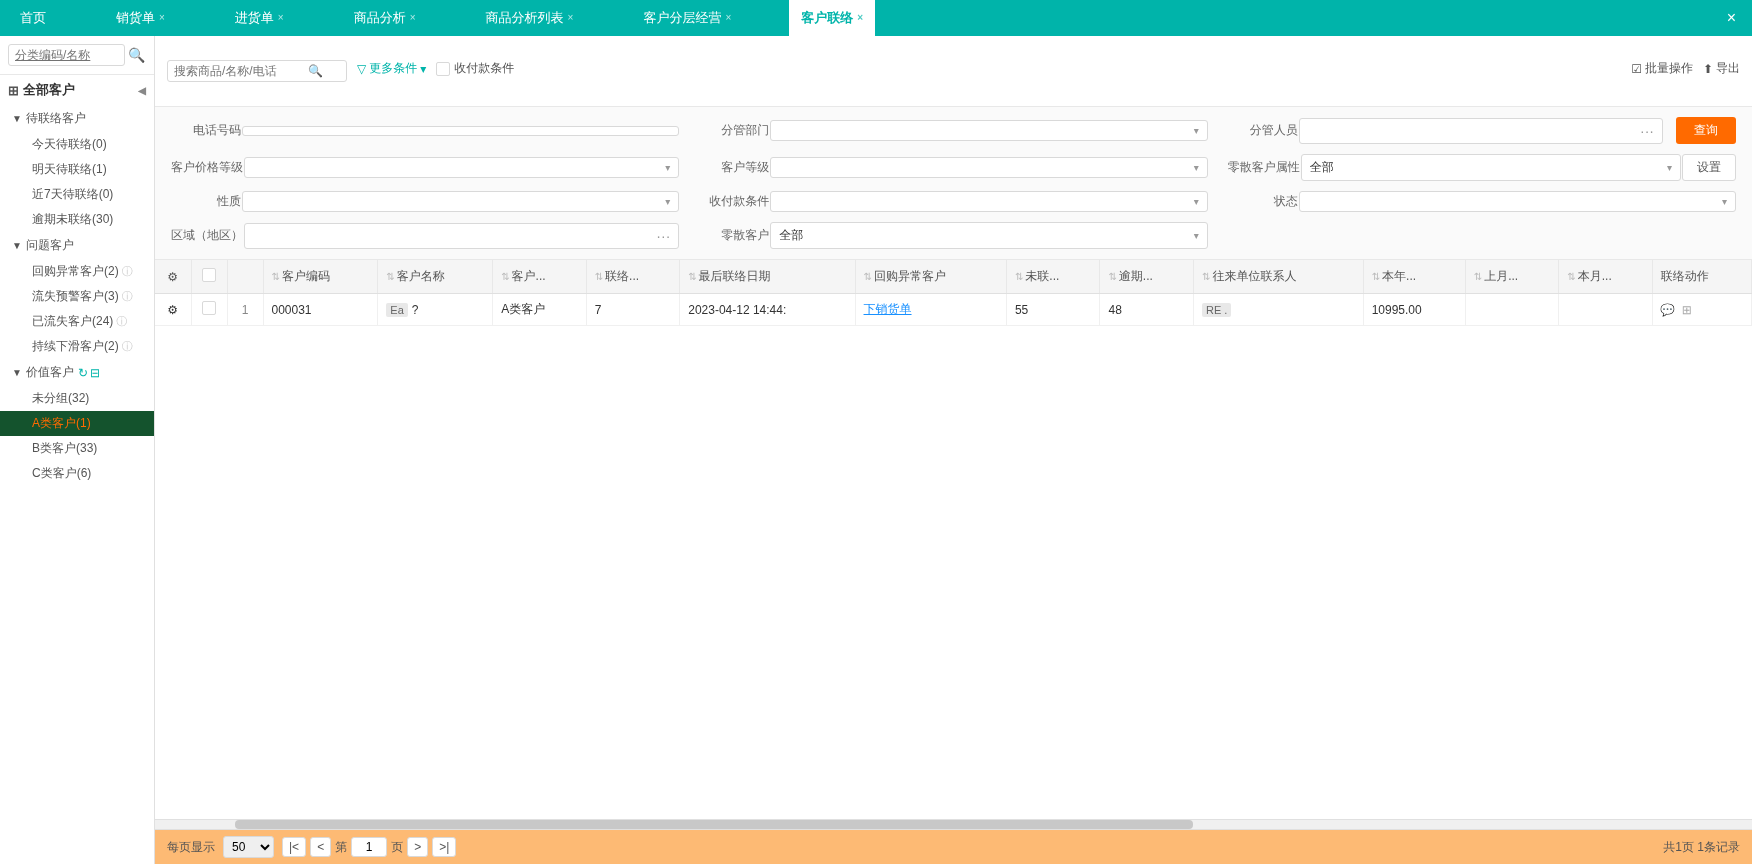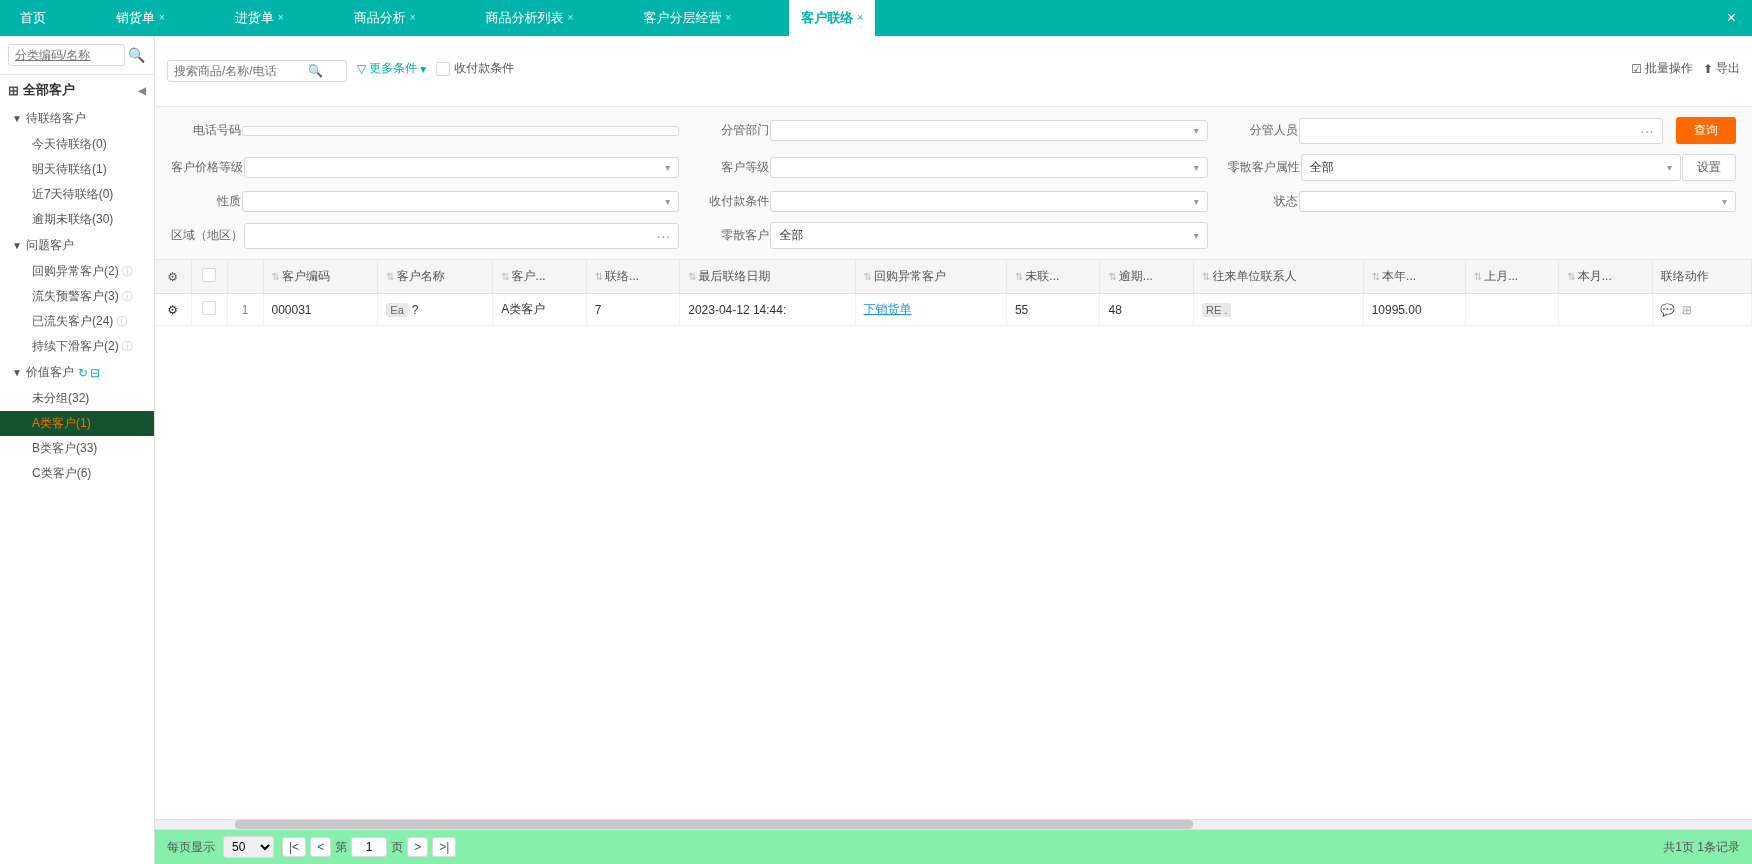--- a/index.html
+++ b/index.html
@@ -280,21 +280,21 @@
 
     
     .bottom-bar {
       border-top: 1px solid #e0e0e0;
       padding: 6px 12px;
       display: flex;
       align-items: center;
       gap: 8px;
       font-size: 12px;
       color: #555;
-      background: #86efac;
+      background: #fdba74;
     }
     .bottom-bar .page-size-select {
       border: 1px solid #d9d9d9;
       border-radius: 3px;
       padding: 2px 4px;
       font-size: 12px;
     }
     .bottom-bar .page-nav {
       display: flex;
       align-items: center;

